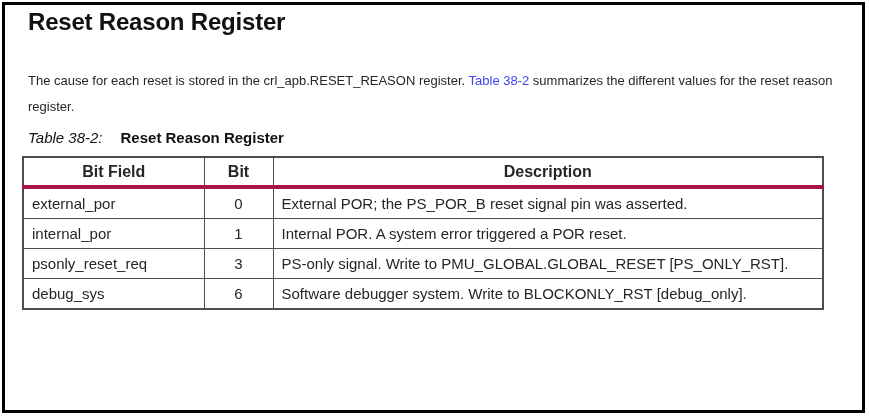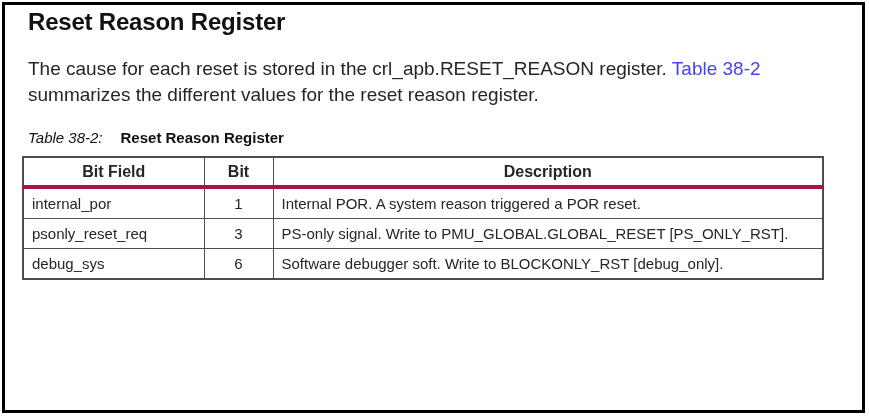--- a/index.html
+++ b/index.html
@@ -17,22 +17,22 @@
     border: 3px solid var(--frame-border, #000000);
     background: transparent;
   }
   .title {
     position: absolute; left: 28px; top: 8px; margin: 0;
     font-size: 24px; font-weight: bold;
     color: var(--heading-text, #111111);
     letter-spacing: -0.2px;
   }
   .intro {
-    position: absolute; left: 28px; top: 56px; width: 812px; margin: 0;
-    font-size: 19px; line-height: 26px;
+    position: absolute; left: 28px; top: 68px; width: 812px; margin: 0;
+    font-size: 13px; line-height: 26px;
   }
   .intro a {
     color: var(--link, #4444ee);
     text-decoration: none;
     cursor: pointer;
   }
   .caption {
     position: absolute; left: 28px; top: 129px;
     font-size: 15px; color: var(--heading-text, #111111);
   }
@@ -83,28 +83,33 @@
     </colgroup>
   <thead>
     <tr>
       <th>Bit Field</th>
       <th>Bit</th>
       <th>Description</th>
     </tr>
   </thead>
   <tbody>
       <tr>
+        <td>external_por</td>
+        <td class="bit">0</td>
+        <td>External POR; the PS_POR_B reset signal pin was asserted.</td>
+      </tr>
+      <tr>
         <td>internal_por</td>
         <td class="bit">1</td>
-        <td>Internal POR. A system reason triggered a POR reset.</td>
+        <td>Internal POR. A system error triggered a POR reset.</td>
       </tr>
       <tr>
         <td>psonly_reset_req</td>
         <td class="bit">3</td>
         <td>PS-only signal. Write to PMU_GLOBAL.GLOBAL_RESET [PS_ONLY_RST].</td>
       </tr>
       <tr>
         <td>debug_sys</td>
         <td class="bit">6</td>
-        <td>Software debugger soft. Write to BLOCKONLY_RST [debug_only].</td>
+        <td>Software debugger system. Write to BLOCKONLY_RST [debug_only].</td>
       </tr>
     </tbody>
 </table>
 
 </body></html>

